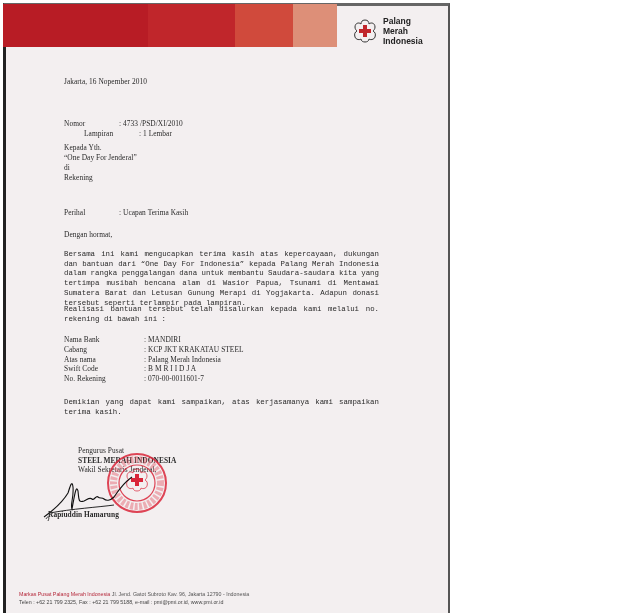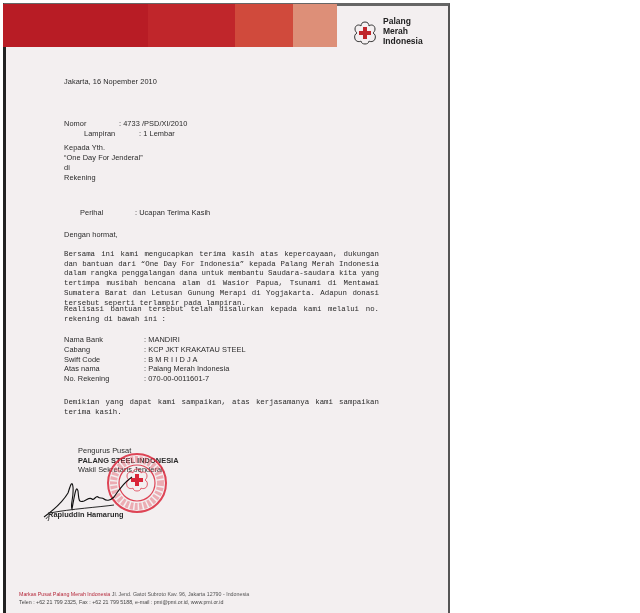--- a/index.html
+++ b/index.html
@@ -4,24 +4,24 @@
 <style>
   html, body { margin:0; padding:0; }
   body { width:640px; height:613px; background:#ffffff; position:relative; overflow:hidden; font-family:"DejaVu Sans", sans-serif; }
   .page { position:absolute; left:3px; top:3px; width:447px; height:610px; background:#f3eff0; border-left:3px solid #222; border-right:2px solid #555; border-top:3px solid #666; box-sizing:border-box; }
   .header-bar { position:absolute; left:3px; top:4px; height:43px; display:flex; }
   .bar-seg { height:100%; }
   .seg1 { width:145px; background:#b81c25; }
   .seg2 { width:87px; background:#c0262b; }
   .seg3 { width:58px; background:#d04a3c; }
   .seg4 { width:44px; background:#dd8f78; }
-  .logo { position:absolute; left:352px; top:16px; display:flex; align-items:flex-end; }
+  .logo { position:absolute; left:352px; top:16px; display:flex; align-items:center; }
   .logo-mark { width:26px; height:26px; position:relative; }
   .logo-text { font-family:"Liberation Sans", sans-serif; font-weight:bold; font-size:8.5px; line-height:10px; color:#222; margin-left:5px; }
-  .txt { position:absolute; font-family:Liberation Sans, sans-serif; font-size:7.4px; color:#2a2a2a; white-space:nowrap; letter-spacing:0.05px; }
+  .txt { position:absolute; font-family:Liberation Serif, serif; font-size:7.4px; color:#2a2a2a; white-space:nowrap; letter-spacing:0.05px; }
   .justify { position:absolute; font-family:Liberation Mono, monospace; font-size:7.4px; line-height:9.7px; color:#2a2a2a; width:315px; text-align:justify; text-align-last:left; }
   .row { display:flex; }
   .lbl { width:55px; }
   .lbl2 { width:80px; }
   .bold { font-weight:bold; }
   .footer { position:absolute; left:19px; top:590px; font-family:"Liberation Sans", sans-serif; font-size:5.3px; line-height:8px; white-space:nowrap; }
   .footer .f1 { color:#b5283a; }
   .footer .f1 span { color:#555; }
   .footer .f2 { color:#444; }
   .stamp { position:absolute; left:106px; top:452px; width:62px; height:62px; }
@@ -67,21 +67,21 @@
     </div>
 </div>
 
 <div class="txt" style="left:64px; top:143px; line-height:10px;">
   <div>Kepada Yth.</div>
   <div>“One Day For Jenderal”</div>
   <div>di</div>
   <div>Rekening</div>
 </div>
 
-<div class="txt" style="left:64px; top:208px;margin-left:16px;">
+<div class="txt" style="left:64px; top:208px;">
   <div class="row">
       <span class="lbl">Perihal</span>
       <span>: Ucapan Terima Kasih</span>
     </div>
 </div>
 
 <div class="txt" style="left:64px; top:230px;">Dengan hormat,</div>
 
 <div class="justify" style="left:64px; top:250px;">Bersama ini kami mengucapkan terima kasih atas kepercayaan, dukungan dan bantuan dari “One Day For Indonesia” kepada Palang Merah Indonesia dalam rangka penggalangan dana untuk membantu Saudara-saudara kita yang tertimpa musibah bencana alam di Wasior Papua, Tsunami di Mentawai Sumatera Barat dan Letusan Gunung Merapi di Yogjakarta. Adapun donasi tersebut seperti terlampir pada lampiran.</div>
 
@@ -90,38 +90,38 @@
 <div class="txt" style="left:64px; top:335px; line-height:9.8px;">
   <div class="row">
       <span class="lbl2">Nama Bank</span>
       <span>: MANDIRI</span>
     </div>
   <div class="row">
       <span class="lbl2">Cabang</span>
       <span>: KCP JKT KRAKATAU STEEL</span>
     </div>
   <div class="row">
+      <span class="lbl2">Atas nama</span>
+      <span>: Palang Merah Indonesia</span>
+    </div>
+  <div class="row">
       <span class="lbl2">Swift Code</span>
       <span>: B M R I I D J A</span>
-    </div>
-  <div class="row">
-      <span class="lbl2">Atas nama</span>
-      <span>: Palang Merah Indonesia</span>
     </div>
   <div class="row">
       <span class="lbl2">No. Rekening</span>
       <span>: 070-00-0011601-7</span>
     </div>
 </div>
 
 <div class="justify" style="left:64px; top:398px;">Demikian yang dapat kami sampaikan, atas kerjasamanya kami sampaikan terima kasih.</div>
 
 <div class="txt" style="left:64px; top:446px; line-height:9.5px;margin-left:14px;">
   <div>Pengurus Pusat</div>
-  <div class="bold">PALANG STEEL INDONESIA</div>
+  <div class="bold">STEEL MERAH INDONESIA</div>
   <div>Wakil Sekretaris Jenderal,</div>
 </div>
 
 <div class="stamp">
   <svg width="62" height="62" viewBox="0 0 62 62">
     <circle cx="31" cy="31" r="29" fill="none" stroke="#d9263a" stroke-width="2" opacity="0.85"></circle>
     <circle cx="31" cy="31" r="18" fill="none" stroke="#d9263a" stroke-width="1.2" opacity="0.85"></circle>
     <circle cx="31" cy="31" r="23.5" fill="none" stroke="#e56a75" stroke-width="7" stroke-dasharray="3 1.5" opacity="0.5"></circle>
     <path d="M31 17 C34 17 35 19 35 21 C37 19 41 20 41 24 C41 26 40 27 39 28 C41 29 42 31 41 34 C40 37 36 37 35 36 C35 38 33 39 31 39 C29 39 27 38 27 36 C26 37 22 37 21 34 C20 31 21 29 23 28 C22 27 21 26 21 24 C21 20 25 19 27 21 C27 19 28 17 31 17 Z" fill="none" stroke="#d9263a" stroke-width="0.8" opacity="0.9"></path>
     <rect x="29" y="22" width="4" height="12" fill="#d9263a"></rect>

